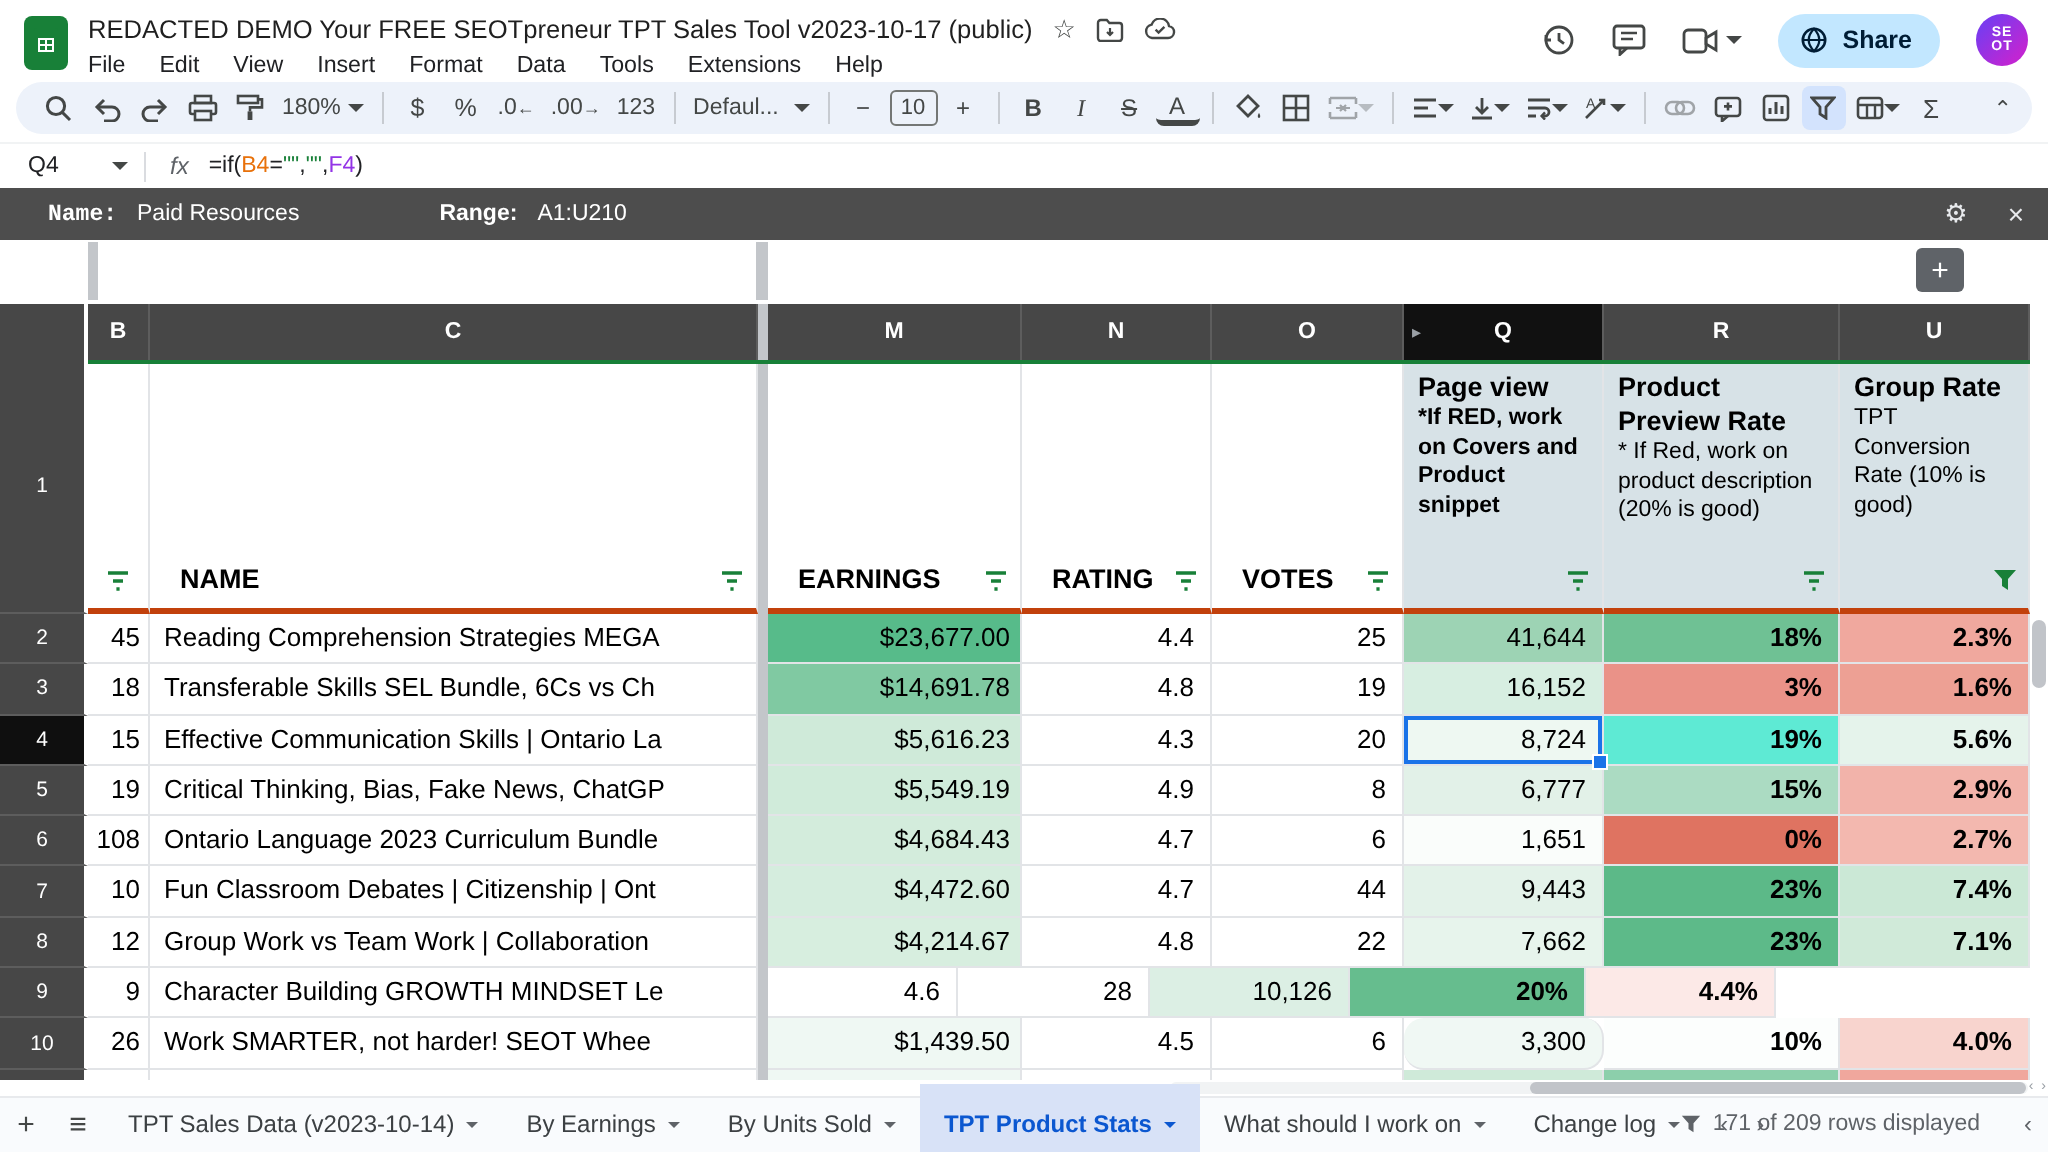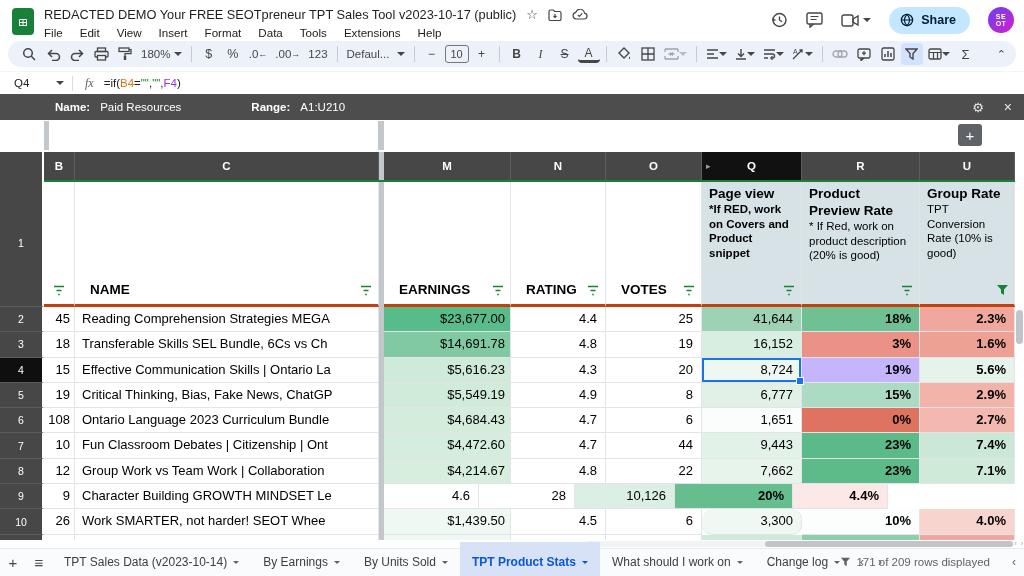--- a/index.html
+++ b/index.html
@@ -34,27 +34,27 @@
   .tsep { width:1px; height:16px; background:#c7cbd1; margin:0 4px; }
   .tlabel { font-size:11.5px; color:#444746; }
   .fs-box { border:1px solid #747775; border-radius:3px; width:24px; height:18px; font-size:11px; display:flex; align-items:center; justify-content:center; color:#444746; }
   .tbtn.active { background:#d3e3fd; }
   .collapse { position:absolute; right:10px; color:#444746; font-size:11px; }
 
   
   .formula-bar { height:23px; display:flex; align-items:center; border-top:1px solid #f1f3f4; background:#fff; }
   .name-box { width:72px; display:flex; align-items:center; justify-content:space-between; padding:0 8px 0 14px; font-size:11.5px; color:#202124; }
   .fb-sep { width:1px; height:15px; background:#dadce0; }
-  .fx { font-style:italic; font-family:Liberation Serif, serif; color:#5f6368; font-size:12px; margin:0 10px 0 12px; }
+  .fx { font-style:italic; font-family:Liberation Sans, sans-serif; color:#5f6368; font-size:12px; margin:0 10px 0 12px; }
   .formula { font-size:11.5px; color:#202124; }
   .ref1 { color:#e8710a; } .ref2 { color:#9334e6; } .fstr { color:#188038; }
 
   
   .filter-bar { height:26px; background:#4d4d4d; color:#fff; display:flex; align-items:center; font-size:11.5px; position:relative; }
-  .fv-label { font-weight:bold; margin-left:55px; }
+  .fv-label { font-weight:bold; margin-left:24px;font-family:Liberation Mono, monospace; }
   .fv-value { margin-left:10px; }
   .fv-label2 { font-weight:bold; margin-left:70px; }
   .fv-right { position:absolute; right:12px; display:flex; gap:20px; align-items:center; }
   .fv-ico { color:#e8eaed; font-size:13px; }
 
   
   .above-strip { height:32px; background:#fff; position:relative; }
   .stub { position:absolute; top:1px; height:29px; background:#c3c6ca; }
   .add-btn { position:absolute; right:42px; top:4px; width:24px; height:22px; background:#5f6368; border-radius:3px;
              color:#fff; font-size:15px; display:flex; align-items:center; justify-content:center; }
@@ -495,21 +495,21 @@
       </div>
       <div class="g-row data-row">
         <div class="rowhdr c0 sel">4</div>
         <div class="cell units c1">15</div>
         <div class="cell name c2">Effective Communication Skills | Ontario La</div>
         <div class="cdiv"></div>
         <div class="cell money c3" style="background-color: rgb(207, 234, 217);">$5,616.23</div>
         <div class="cell num c4">4.3</div>
         <div class="cell num c5">20</div>
         <div class="cell num c6 selcell" style="background-color: rgb(238, 248, 242);">8,724</div>
-        <div class="cell pct c7" style="background-color: #c4b5fd;">19%</div>
+        <div class="cell pct c7" style="background-color: #5eead4;">19%</div>
         <div class="cell pct c8" style="background-color: rgb(229, 243, 235);">5.6%</div>
         <div class="vscell c9"></div>
       </div>
       <div class="g-row data-row">
         <div class="rowhdr c0">5</div>
         <div class="cell units c1">19</div>
         <div class="cell name c2">Critical Thinking, Bias, Fake News, ChatGP</div>
         <div class="cdiv"></div>
         <div class="cell money c3" style="background-color: rgb(208, 235, 218);">$5,549.19</div>
         <div class="cell num c4">4.9</div>

